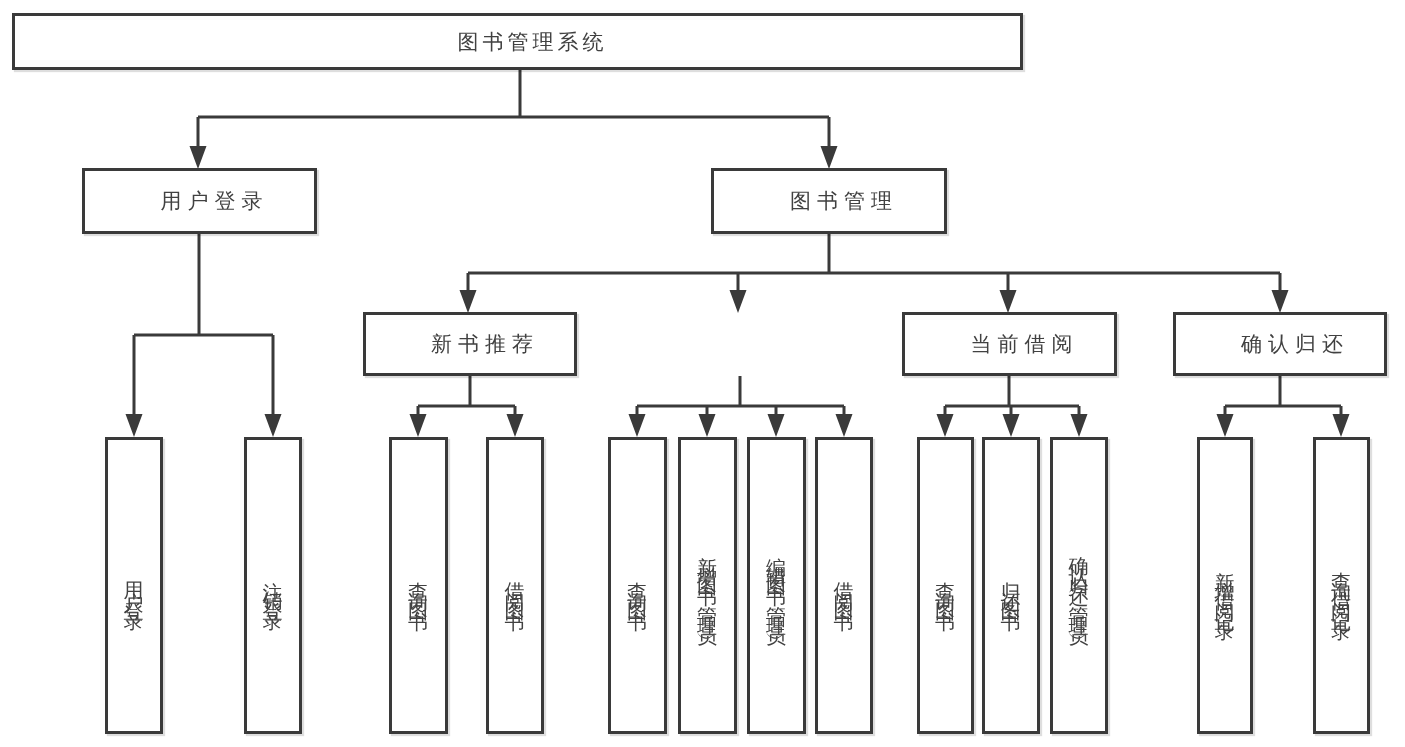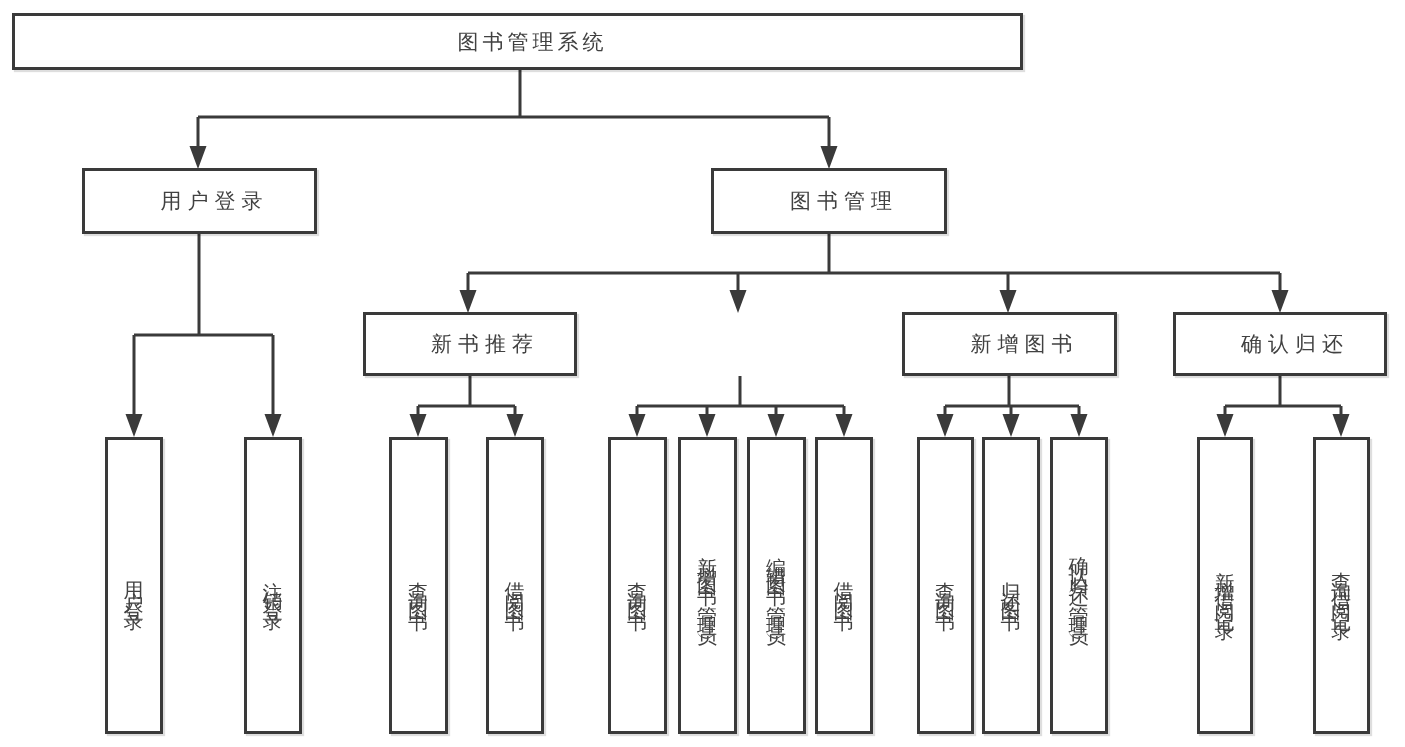--- a/index.html
+++ b/index.html
@@ -100,21 +100,21 @@
     <span>用户登录</span>
   </div>
   <div class="box" style="left:711px;top:168px;width:236px;height:66px;">
     <span>图书管理</span>
   </div>
 
   <div class="box" style="left:363px;top:312px;width:214px;height:64px;">
     <span>新书推荐</span>
   </div>
   <div class="box" style="left:902px;top:312px;width:215px;height:64px;">
-    <span>新增图书</span>
+    <span>当前借阅</span>
   </div>
   <div class="box" style="left:1173px;top:312px;width:214px;height:64px;">
     <span>确认归还</span>
   </div>
 
   <div class="vbox" style="left:105px;top:437px;width:58px;height:297px;">
     <span>用户登录</span>
   </div>
   <div class="vbox" style="left:244px;top:437px;width:58px;height:297px;">
     <span>注销登录</span>

